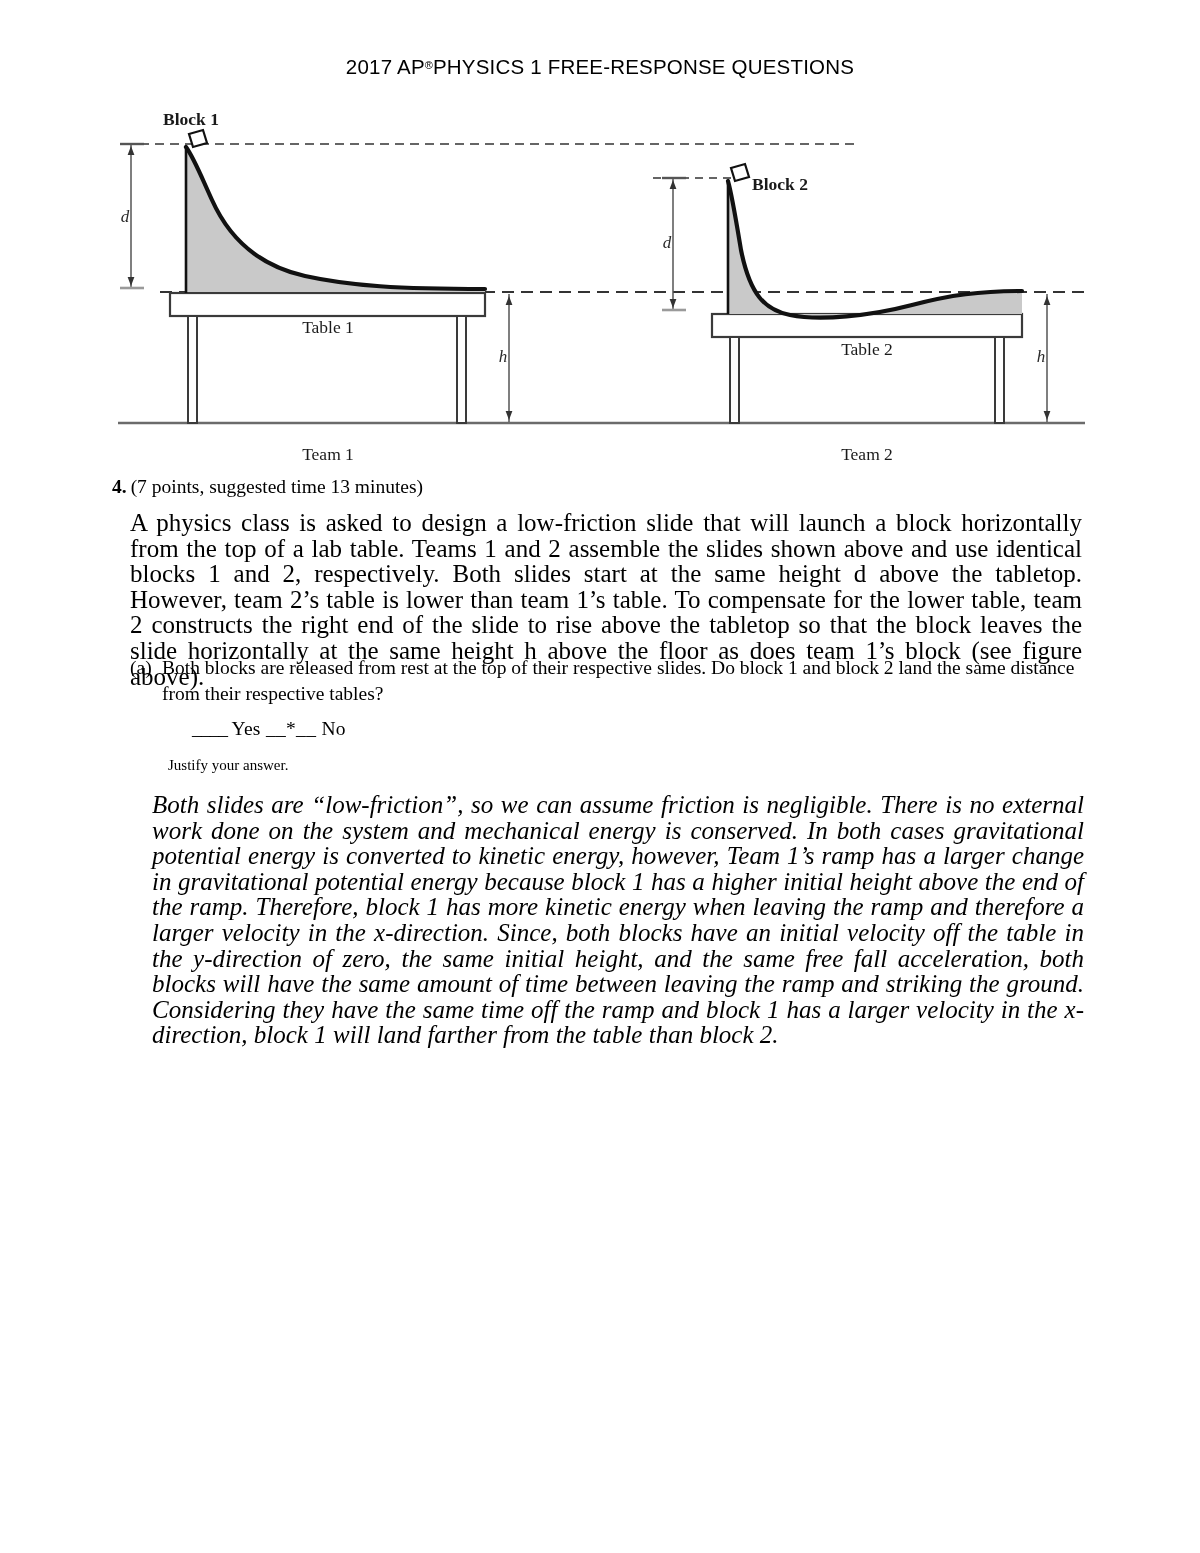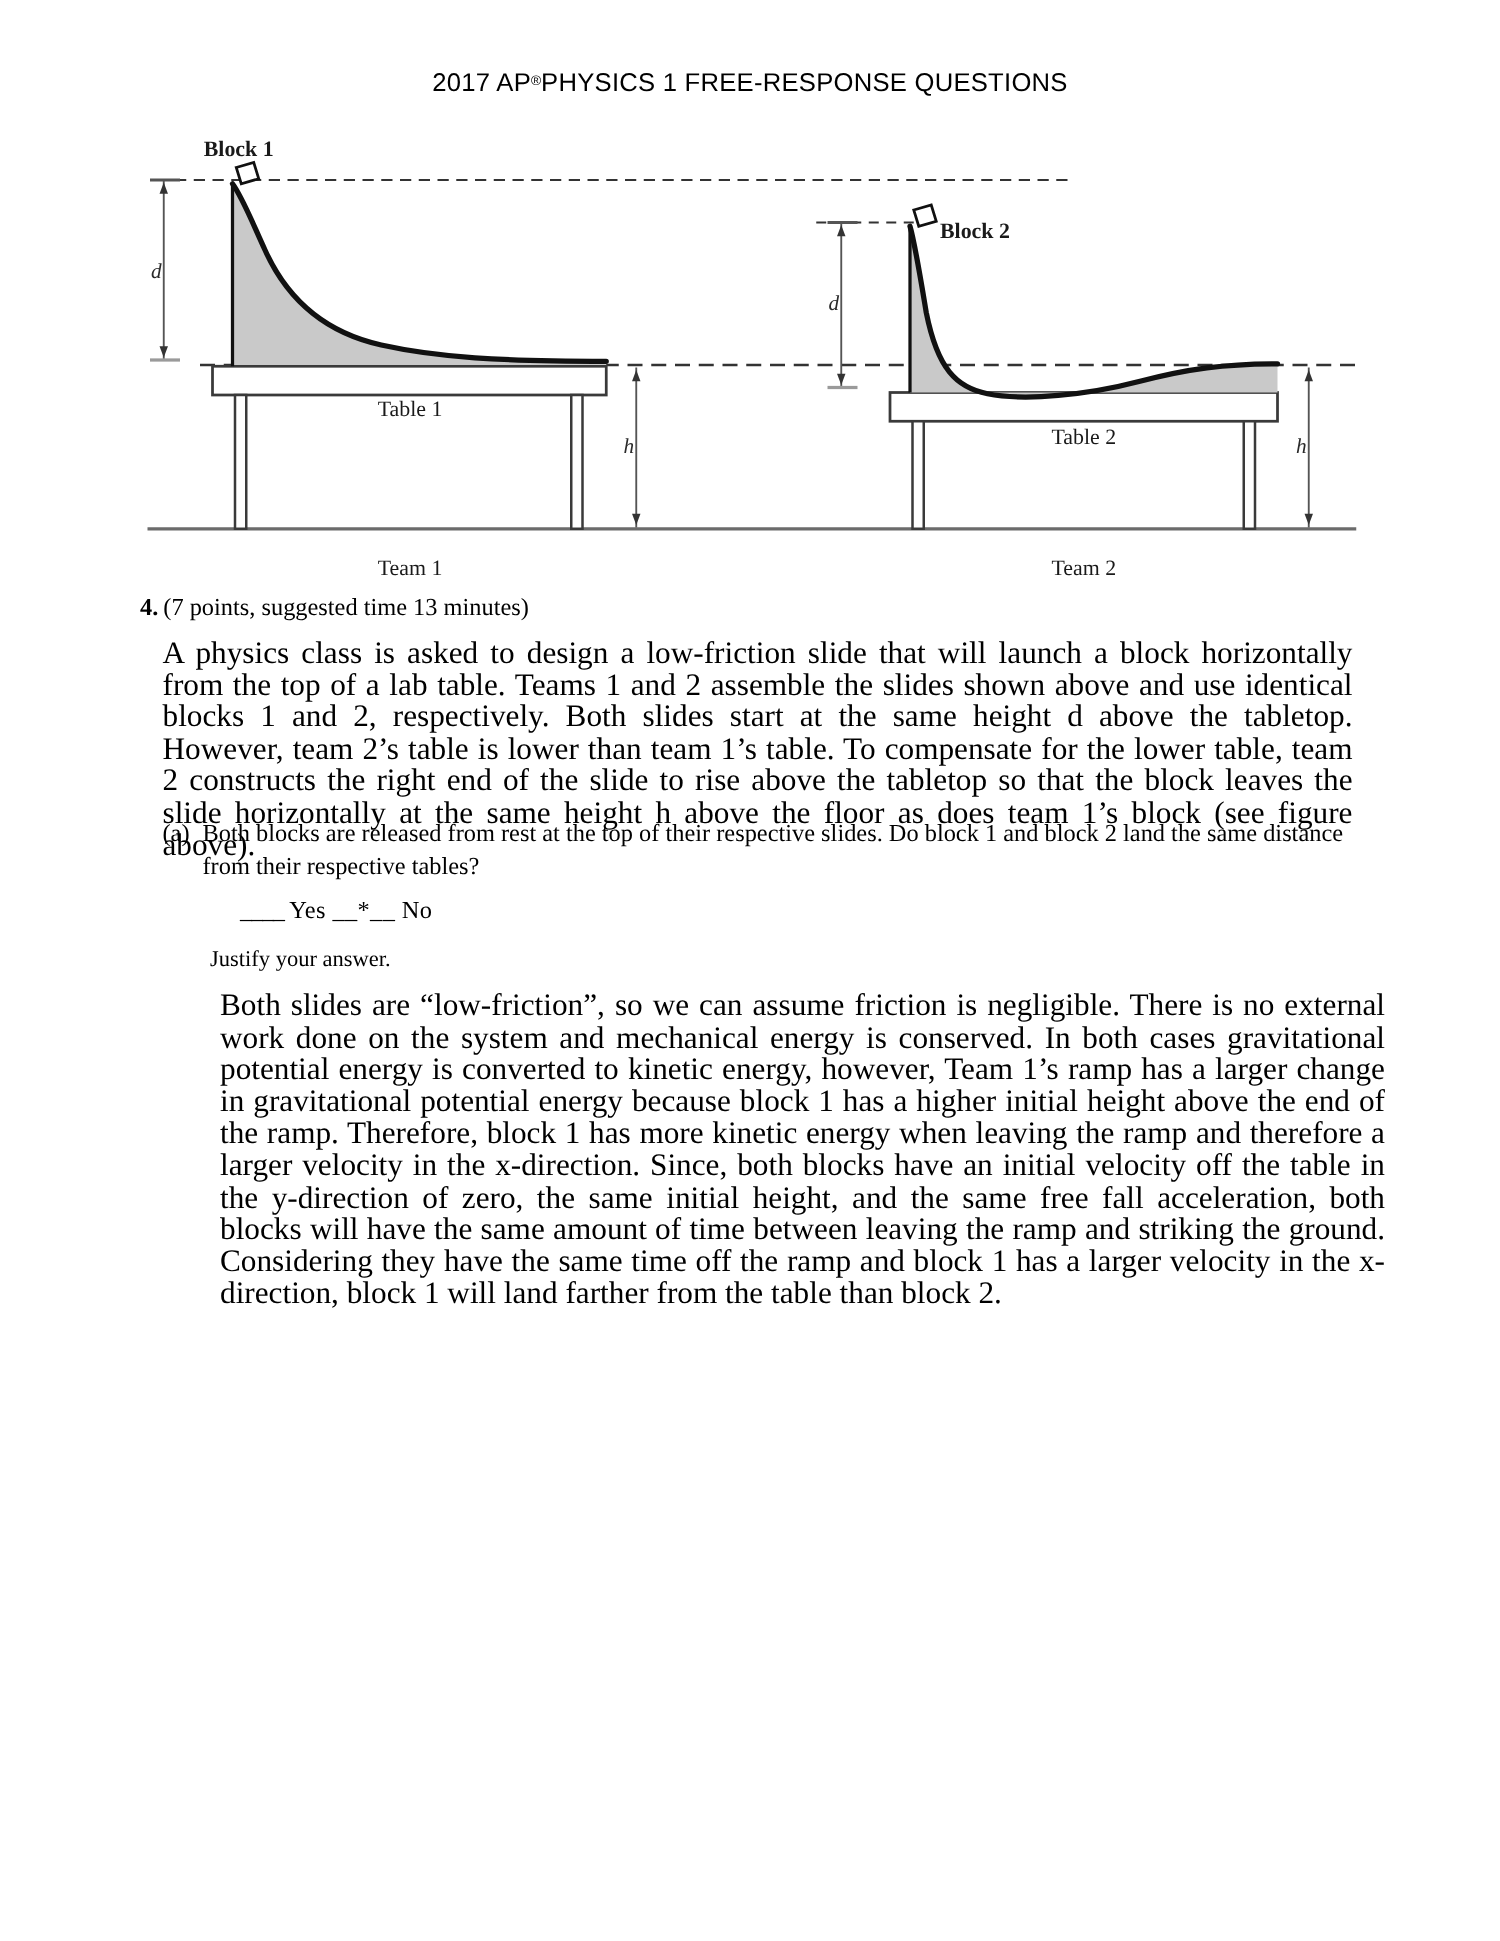--- a/index.html
+++ b/index.html
@@ -118,28 +118,29 @@
     white-space: nowrap;
     letter-spacing: 0.3px;
     margin-left: 24px;
   }
   .blank-long { letter-spacing: -1px; }
 
   .justify-label {
     position: absolute;
     left: 168px;
     top: 757px;
-    font-size: 18px;
+    font-size: 15px;
     white-space: nowrap;
   }
 
   #answer-para {
-    left: 176px;
+    left: 152px;
     top: 792px;
     width: 932px;
+    font-style: italic;
   }
 </style>
 </head>
 <body>
 
 <div class="page-header">
   <span>2017 AP</span><span class="sup">®</span><span>PHYSICS 1 FREE-RESPONSE QUESTIONS</span>
 </div>
 
 <div class="figure">

